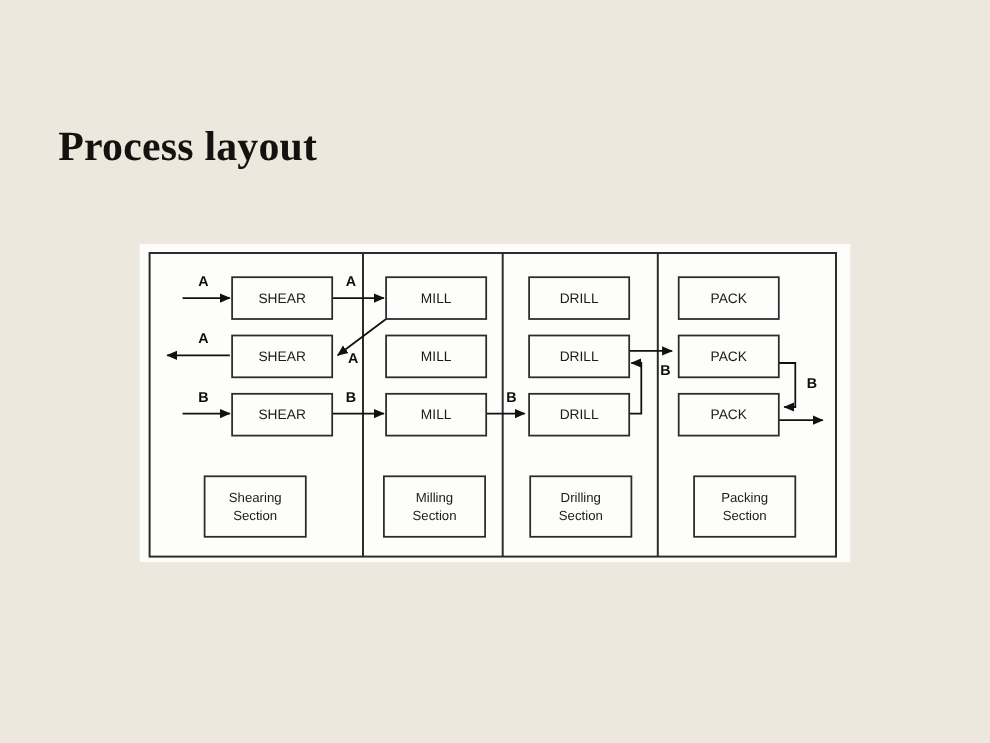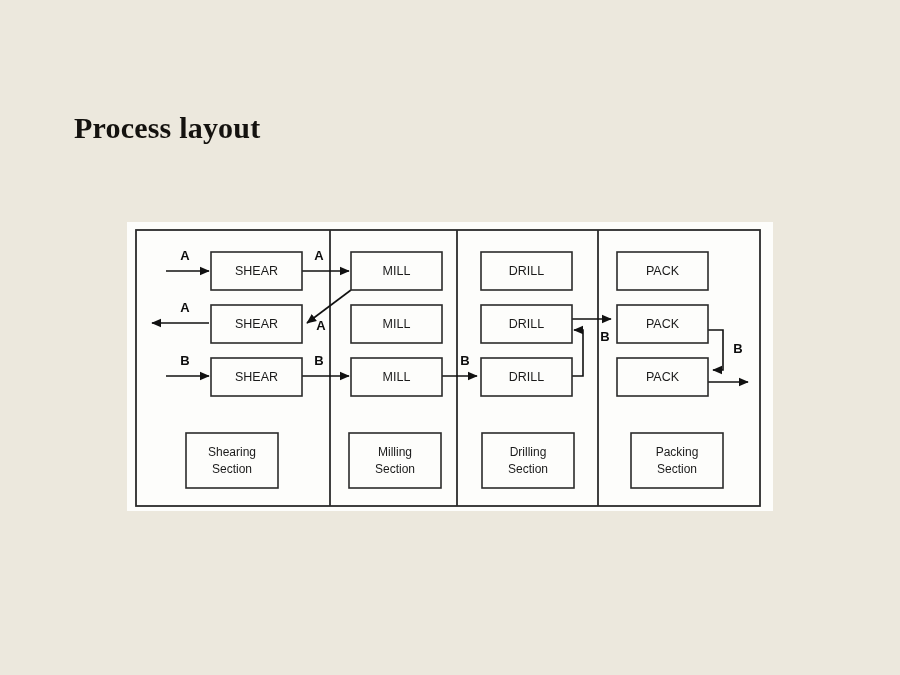--- a/index.html
+++ b/index.html
@@ -18,25 +18,24 @@
     position: absolute;
     inset: 0;
     background: #ece8dd;
   }
   #page-title {
     position: absolute;
     left: 53px;
     top: 111px;
     font-family: "Liberation Serif", serif;
     font-weight: bold;
-    font-size: 30px;
+    font-size: 38px;
     color: #14120f;
     letter-spacing: 0.2px;
     white-space: nowrap;
-    margin-left: 21px;
   }
   #diagram-panel {
     position: absolute;
     left: 127px;
     top: 222px;
     width: 646px;
     height: 289px;
     background: #fdfdfb;
   }
   #diagram-svg {

